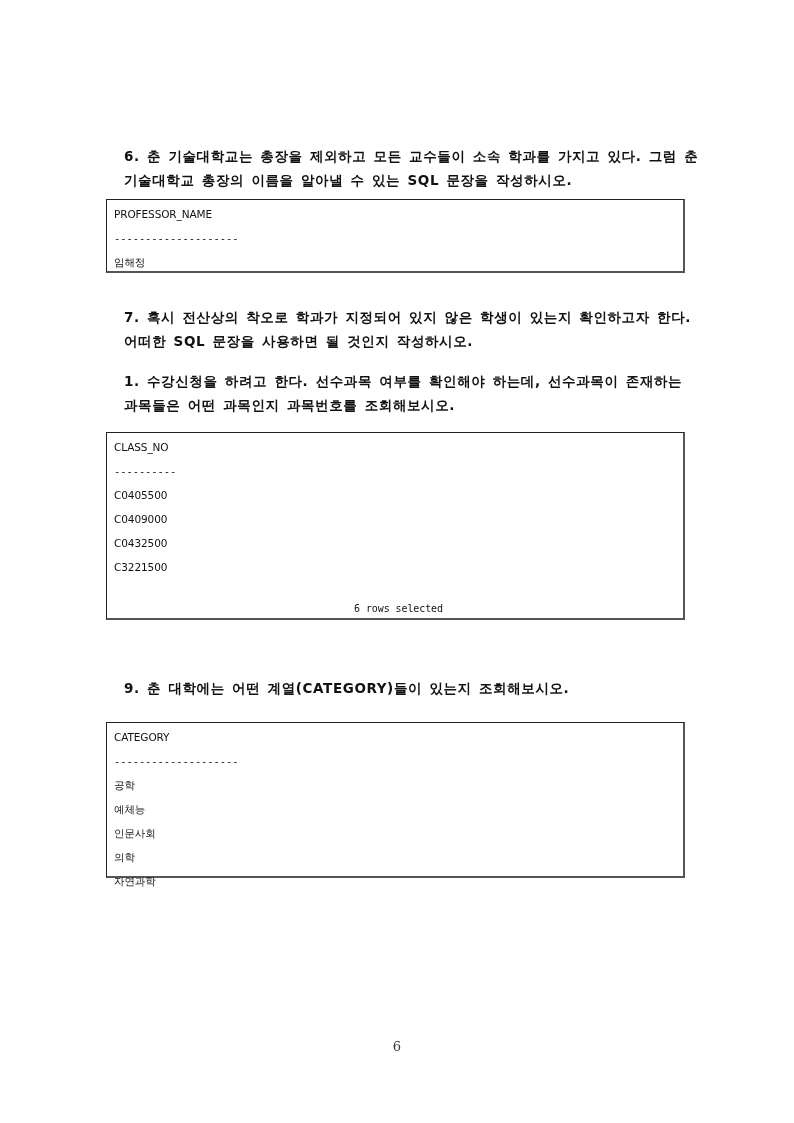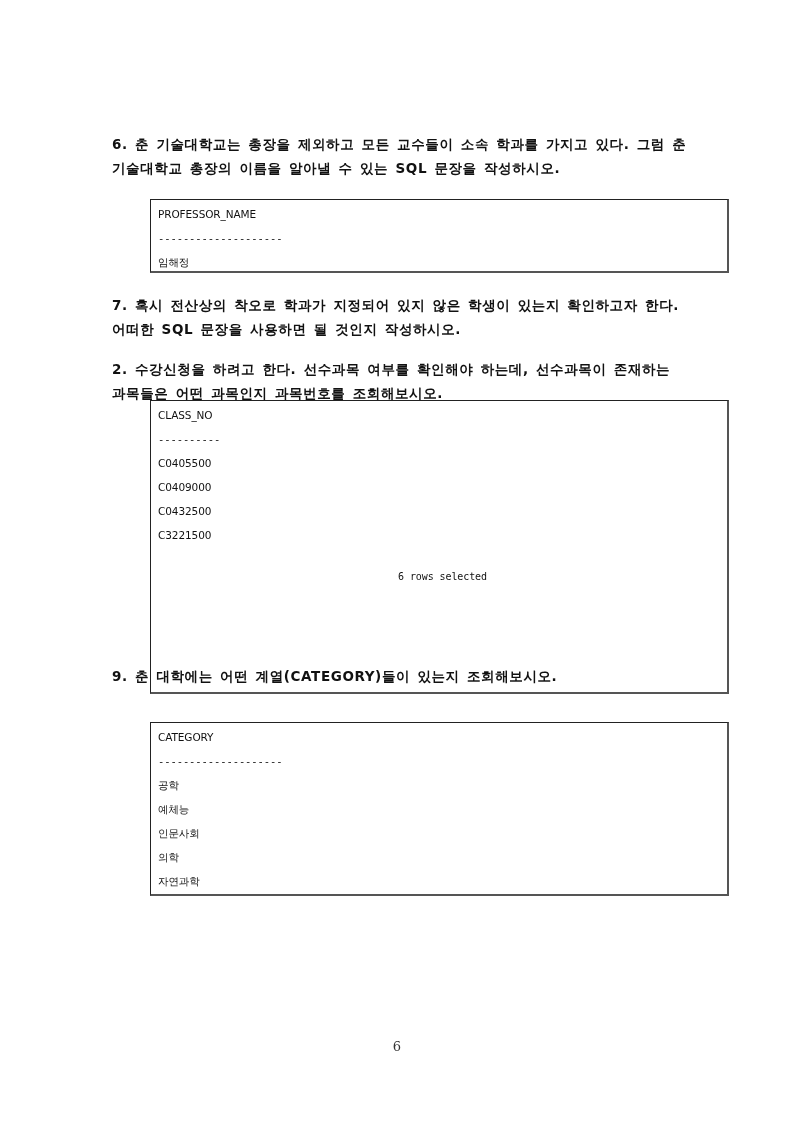--- a/index.html
+++ b/index.html
@@ -18,39 +18,38 @@
     .question {
       position: absolute;
       left: 112px;
       width: 570px;
       font-size: 13.5px;
       font-weight: bold;
       line-height: 24px;
       letter-spacing: 0.6px;
       word-spacing: 2px;
       text-align: justify;
-      margin: 0;
+      margin: 12px;
     }
     .q-line {
       display: block;
       white-space: nowrap;
     }
     .result-box {
       position: absolute;
       left: 106px;
       width: 579px;
       border: 1px solid #222;
       border-right: 2px solid #555;
       border-bottom: 2px solid #555;
       box-sizing: border-box;
       padding: 2px 0 0 7px;
       font-family: "DejaVu Sans", sans-serif;
       font-size: 10.5px;
       color: #111;
-      margin-left: 44px;
     }
     .result-line {
       height: 24px;
       line-height: 24px;
       white-space: nowrap;
       letter-spacing: -0.1px;
     }
     .mono {
       font-family: "DejaVu Sans Mono", monospace;
       font-size: 10.5px;
@@ -80,40 +79,40 @@
   <div class="result-line mono">--------------------</div>
   <div class="result-line">임해정</div>
 </div>
 
 <div class="question" style="top:293px;">
   <span class="q-line"> 7. 혹시 전산상의 착오로 학과가 지정되어 있지 않은 학생이 있는지 확인하고자 한다.</span>
   <span class="q-line"> 어떠한 SQL 문장을 사용하면 될 것인지 작성하시오.</span>
 </div>
 
 <div class="question" style="top:357px;">
-  <span class="q-line"> 2. 수강신청을 하려고 한다. 선수과목 여부를 확인해야 하는데, 선수과목이 존재하는</span>
+  <span class="q-line"> 1. 수강신청을 하려고 한다. 선수과목 여부를 확인해야 하는데, 선수과목이 존재하는</span>
   <span class="q-line">과목들은 어떤 과목인지 과목번호를 조회해보시오.</span>
 </div>
 
-<div class="result-box" style="top:400px; height:294px;">
+<div class="result-box" style="top:432px; height:188px;">
   <div class="result-line">CLASS_NO</div>
   <div class="result-line mono">----------</div>
   <div class="result-line">C0405500</div>
   <div class="result-line">C0409000</div>
   <div class="result-line">C0432500</div>
   <div class="result-line">C3221500</div>
   <div class="blank-line"></div>
   <div class="result-line mono" style="font-size:10px;text-align:center;">6 rows selected</div>
 </div>
 
 <div class="question" style="top:664px;">
   <span class="q-line">9. 춘 대학에는 어떤 계열(CATEGORY)들이 있는지 조회해보시오.</span>
 </div>
 
-<div class="result-box" style="top:722px; height:174px;">
+<div class="result-box" style="top:722px; height:156px;">
   <div class="result-line">CATEGORY</div>
   <div class="result-line mono">--------------------</div>
   <div class="result-line">공학</div>
   <div class="result-line">예체능</div>
   <div class="result-line">인문사회</div>
   <div class="result-line">의학</div>
   <div class="result-line">자연과학</div>
 </div>
 
 <div class="page-number">6</div>

